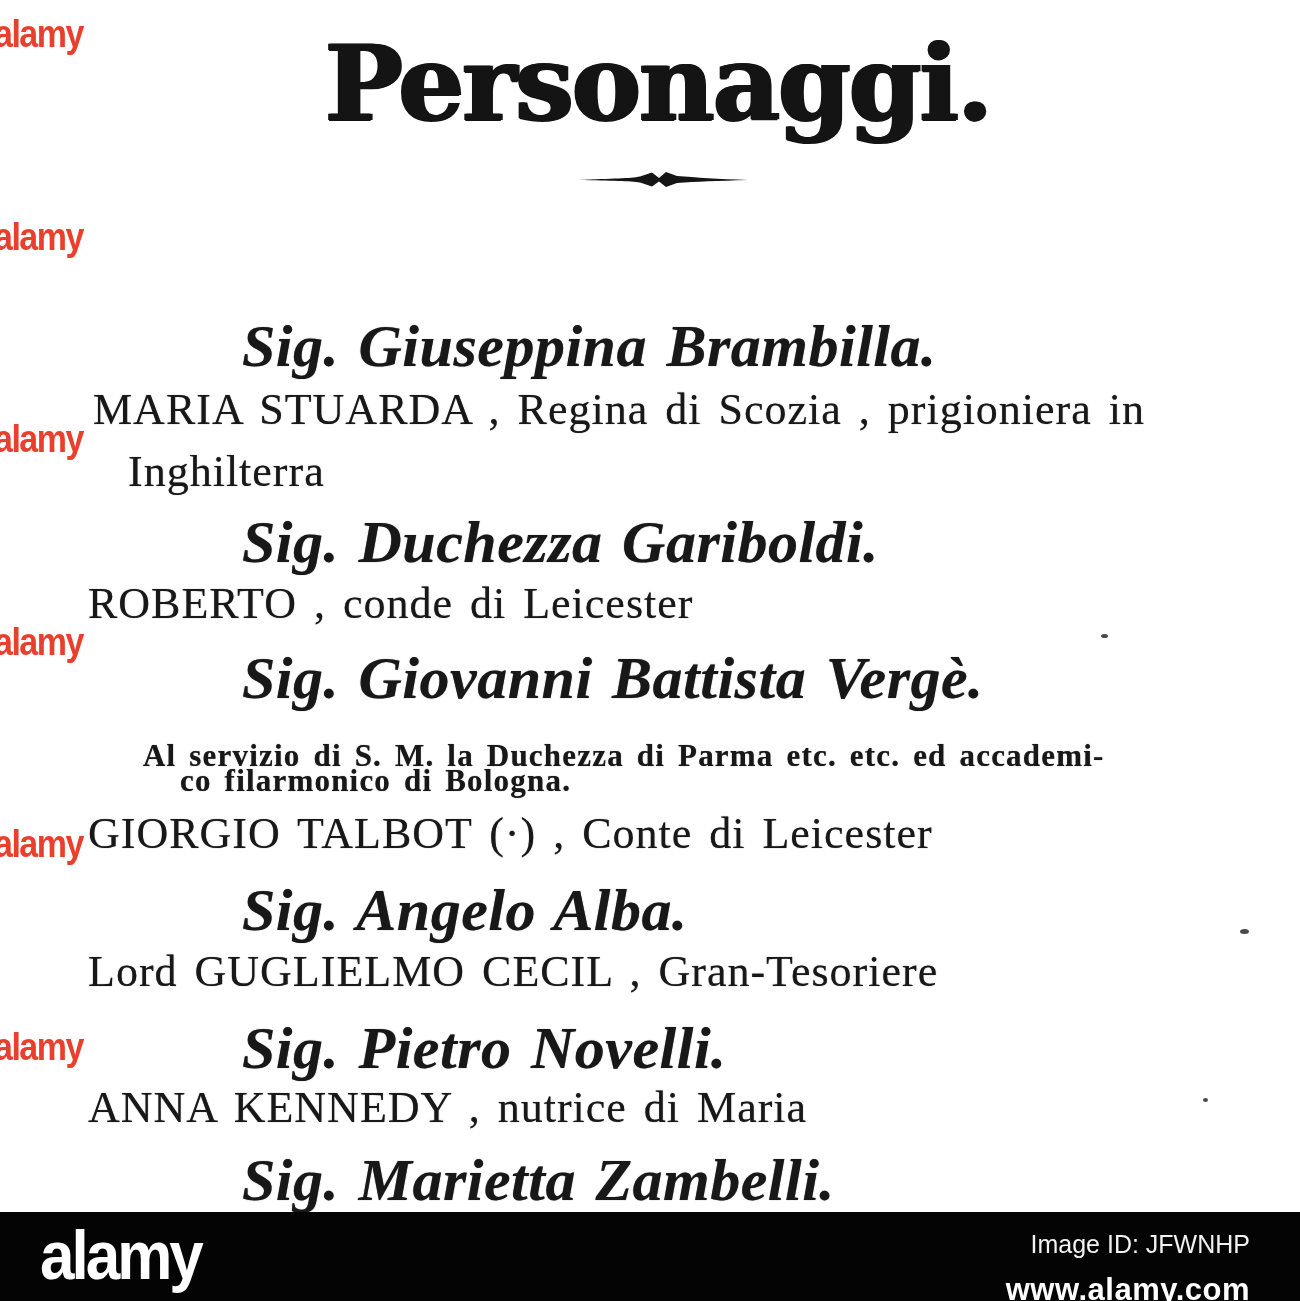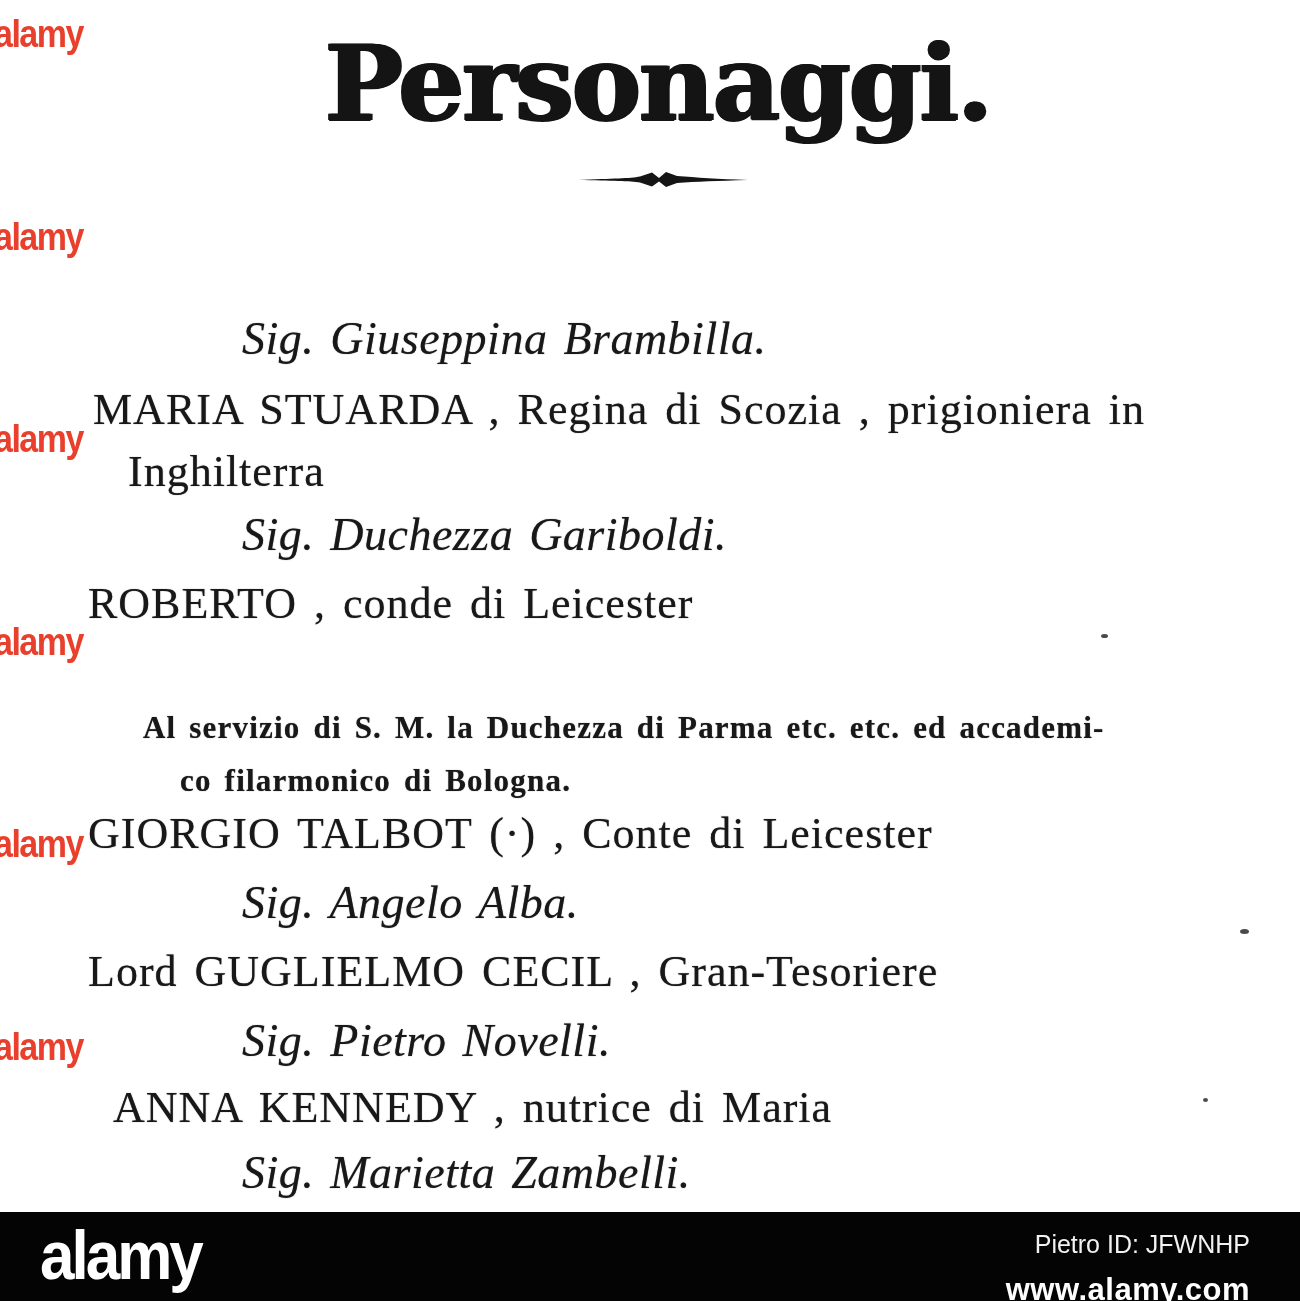--- a/index.html
+++ b/index.html
@@ -41,23 +41,23 @@
     position: absolute;
     top: 168px;
     left: 578px;
   }
   .role {
     font-size: 44px;
     letter-spacing: 1px;
     word-spacing: 5px;
   }
   .performer {
-    font-size: 46px;
+    font-size: 60px;
     font-style: italic;
-    font-weight: normal;
+    font-weight: bold;
     letter-spacing: 0.5px;
     word-spacing: 4px;
   }
   .footnote {
     font-size: 31px;
     font-weight: bold;
     letter-spacing: 1.2px;
     word-spacing: 4px;
   }
   .speck {
@@ -136,42 +136,43 @@
              C52,13 35,13 0,12 Z" fill="#151515"></path>
   </svg>
 
   <div class="line performer" style="left:242px; top:316px;">Sig. Giuseppina Brambilla.</div>
 
   <div class="line role" style="left:93px;  top:388px;text-align:center;">MARIA STUARDA , Regina di Scozia , prigioniera in</div>
   <div class="line role" style="left:128px; top:450px;">Inghilterra</div>
   <div class="line performer" style="left:242px; top:512px;">Sig. Duchezza Gariboldi.</div>
 
   <div class="line role" style="left:88px;  top:582px;">ROBERTO , conde di Leicester</div>
-  <div class="line footnote" style="left:143px; top:712px;text-align:center;">Al servizio di S. M. la Duchezza di Parma etc. etc. ed accademi-</div>
+  <div class="line performer" style="left:242px; top:648px;">Sig. Giovanni Battista Vergè.</div>
+  <div class="line footnote" style="left:143px; top:740px;text-align:center;">Al servizio di S. M. la Duchezza di Parma etc. etc. ed accademi-</div>
   <div class="line footnote" style="left:180px; top:750px;margin-top:15px;">co filarmonico di Bologna.</div>
 
   <div class="line role" style="left:88px;  top:812px;">GIORGIO TALBOT (·) , Conte di Leicester</div>
   <div class="line performer" style="left:242px; top:880px;">Sig. Angelo Alba.</div>
 
   <div class="line role" style="left:88px;  top:950px;">Lord GUGLIELMO CECIL , Gran-Tesoriere</div>
   <div class="line performer" style="left:242px; top:1018px;">Sig. Pietro Novelli.</div>
 
-  <div class="line role" style="left:88px;  top:1086px;margin-left:25px;">ANNA KENNEDY , nutrice di Maria</div>
+  <div class="line role" style="left:88px;  top:1086px;">ANNA KENNEDY , nutrice di Maria</div>
   <div class="line performer" style="left:242px; top:1150px;">Sig. Marietta Zambelli.</div>
 
   <div class="speck" style="left:1101px; top:634px; width:7px;  height:4px;"></div>
   <div class="speck" style="left:1240px; top:929px; width:9px;  height:5px;"></div>
   <div class="speck" style="left:1203px; top:1098px; width:5px; height:4px;"></div>
 
   <div class="wm-left" style="top:16px;">alamy</div>
   <div class="wm-left" style="top:219px;">alamy</div>
   <div class="wm-left" style="top:421px;">alamy</div>
   <div class="wm-left" style="top:624px;">alamy</div>
   <div class="wm-left" style="top:826px;">alamy</div>
   <div class="wm-left" style="top:1029px;">alamy</div>
 
   <div class="footer-bar">
     <div class="footer-logo">alamy</div>
-    <div class="footer-id">Pietro ID: JFWNHP</div>
+    <div class="footer-id">Image ID: JFWNHP</div>
     <div class="footer-url">www.alamy.com</div>
   </div>
 
 </div>
 
 </body></html>

